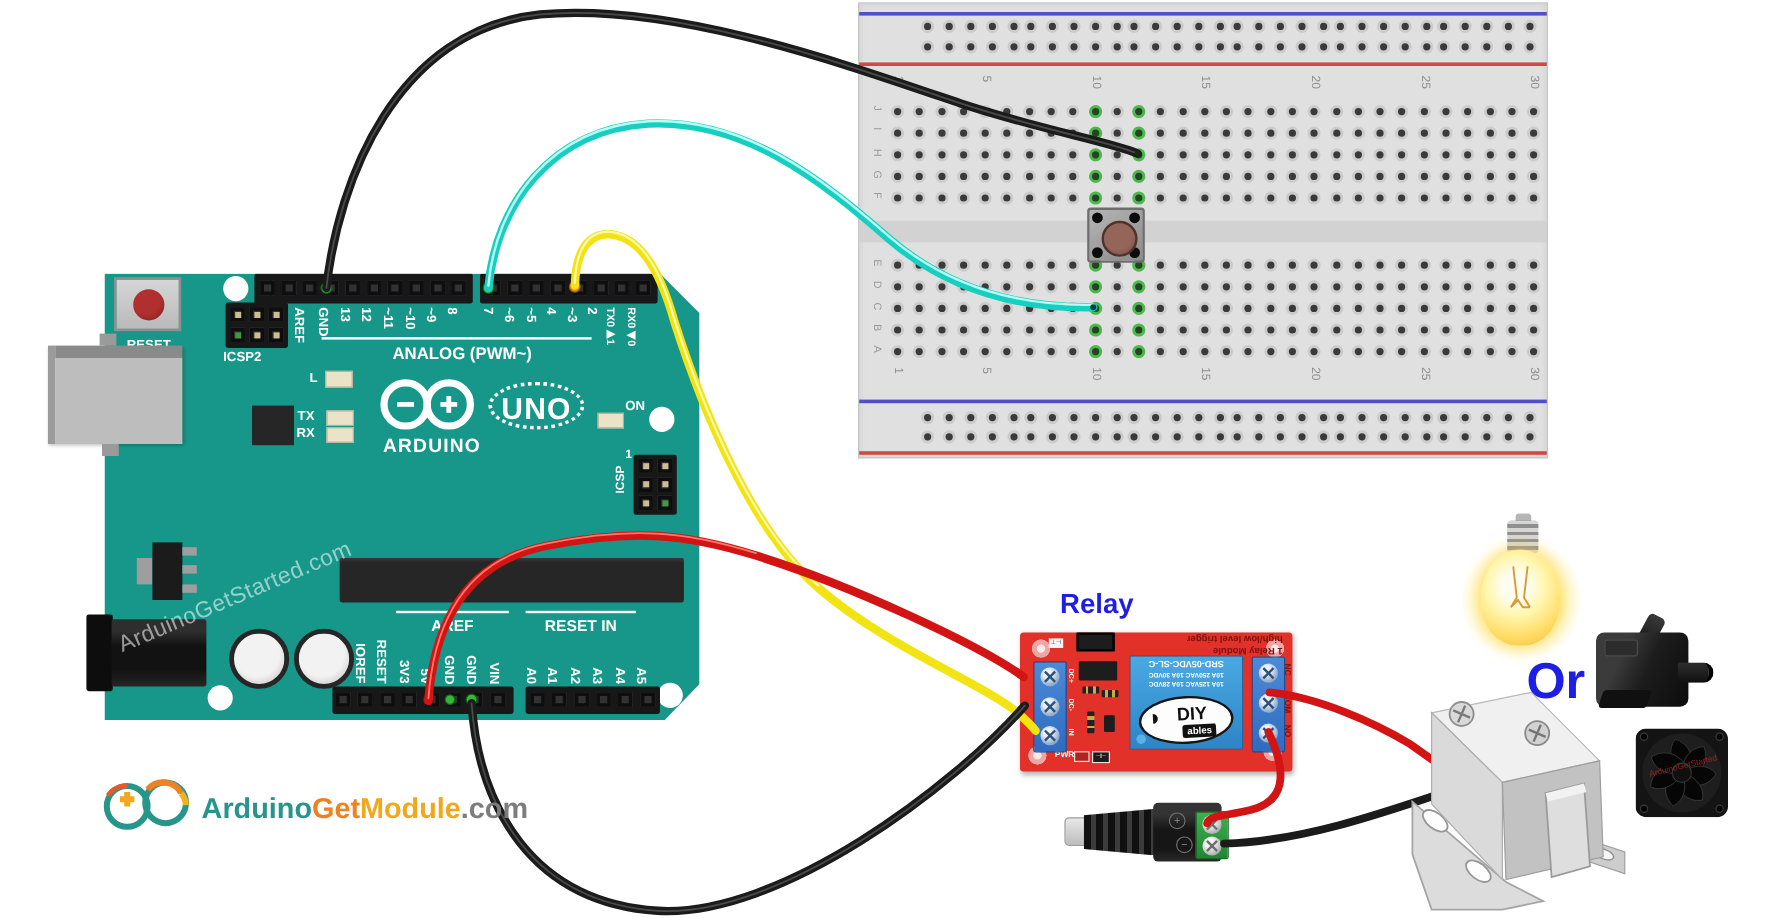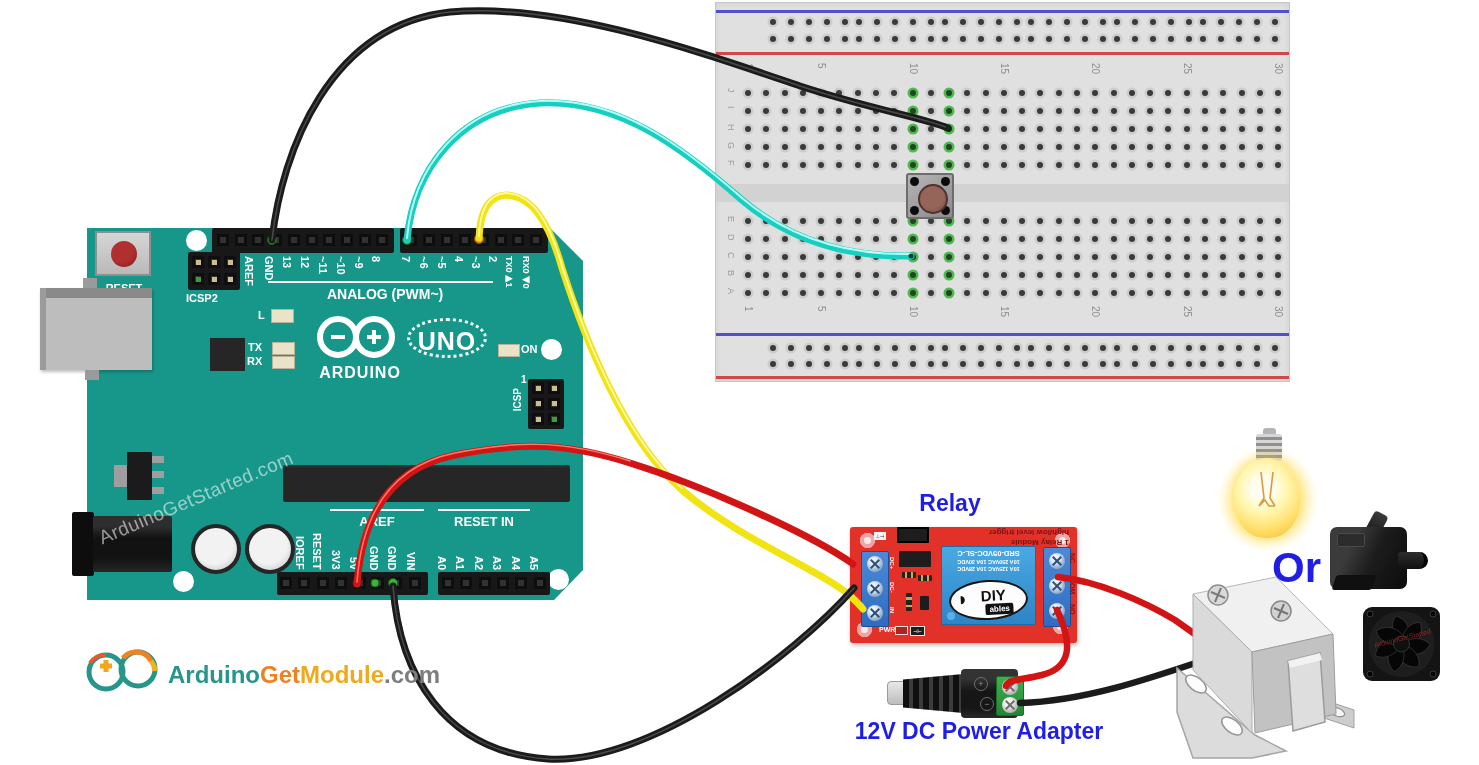--- a/index.html
+++ b/index.html
@@ -611,21 +611,21 @@
       <circle cx="25" cy="25" r="18" fill="none" stroke="#fff" stroke-width="6"></circle>
       <circle cx="61" cy="25" r="18" fill="none" stroke="#fff" stroke-width="6"></circle>
       <rect x="18" y="23" width="14" height="4" fill="#fff"></rect>
       <rect x="54" y="23" width="14" height="4" fill="#fff"></rect>
       <rect x="59" y="18" width="4" height="14" fill="#fff"></rect>
     </svg>
     <div class="wtext" style="left:226px;top:136px;width:94px;text-align:center;font-size:16px;letter-spacing:1px">ARDUINO</div>
     <div class="abs" style="left:320px;top:90px;width:80px;height:40px;border:3px dotted #fff;border-radius:50%;color:#fff;font-size:25px;font-weight:bold;text-align:center;line-height:40px;letter-spacing:1px;box-sizing:border-box">UNO</div>
 
     <div class="led" style="left:411px;top:116px;width:20px;height:11px"></div>
-    <div class="wtext" style="left:434px;top:115px;font-size:11px">ON</div>
+    <div class="wtext" style="left:434px;top:105px;font-size:11px">ON</div>
 
     <div class="hdr" style="left:441px;top:151px;width:36px;height:50px">
         <div id="icsppins">
           <div class="pin" style="left: 4px; top: 3px;">
             <div style="position: absolute; left: 3.5px; top: 3.5px; width: 5px; height: 5px; background: rgb(205, 189, 146);"></div>
           </div>
           <div class="pin" style="left: 20px; top: 3px;">
             <div style="position: absolute; left: 3.5px; top: 3.5px; width: 5px; height: 5px; background: rgb(205, 189, 146);"></div>
           </div>
           <div class="pin" style="left: 4px; top: 18.5px;">
@@ -757,33 +757,32 @@
     </div>
     <div id="relay-lterm"></div>
     <div id="relay-rterm"></div>
   <div class="vtext" style="position: absolute; left: 39px; top: 30px; color: rgb(255, 255, 255); font-size: 6px; font-weight: bold;">DC+</div>
       <div class="vtext" style="position: absolute; left: 39px; top: 55px; color: rgb(255, 255, 255); font-size: 6px; font-weight: bold;">DC-</div>
       <div class="vtext" style="position: absolute; left: 39px; top: 80px; color: rgb(255, 255, 255); font-size: 6px; font-weight: bold;">IN</div>
       <div class="vtext" style="position: absolute; left: 219px; top: 26px; color: rgb(141, 16, 16); font-size: 7px; font-weight: bold;">NC</div>
       <div class="vtext" style="position: absolute; left: 219px; top: 51px; color: rgb(141, 16, 16); font-size: 7px; font-weight: bold;">COM</div>
       <div class="vtext" style="position: absolute; left: 219px; top: 77px; color: rgb(141, 16, 16); font-size: 7px; font-weight: bold;">NO</div>
     </div>
-  <div class="bluelabel" style="left:900px;top:490px;width:100px;font-size:23px">Relay</div>
+  <div class="bluelabel" style="left:864px;top:490px;width:100px;font-size:23px">Relay</div>
 
   <div class="abs" style="left:887px;top:681px;width:17px;height:22px;background:linear-gradient(180deg,#e8e8e8,#bdbdbd);border:1px solid #9a9a9a;border-radius:4px 0 0 4px"></div>
   <div class="abs" style="left:903px;top:674px;width:60px;height:39px;background:repeating-linear-gradient(90deg,#101010 0 6px,#3c3c3c 6px 10px);clip-path:polygon(0 14%,100% 0,100% 100%,0 86%)"></div>
   <div class="abs" style="left:961px;top:669px;width:57px;height:49px;background:linear-gradient(180deg,#333 0 20%,#161616 45% 80%,#2a2a2a 100%);border-radius:4px">
     <div class="abs" style="left:13px;top:8px;width:12px;height:12px;border:1px solid #6e6e6e;border-radius:50%;color:#8e8e8e;font-size:9px;text-align:center;line-height:12px">+</div>
     <div class="abs" style="left:19px;top:28px;width:12px;height:12px;border:1px solid #6e6e6e;border-radius:50%;color:#8e8e8e;font-size:9px;text-align:center;line-height:12px">−</div>
   </div>
   <div class="abs" style="left:996px;top:676px;width:26px;height:38px;background:linear-gradient(180deg,#3db04f,#238534);border:1px solid #1b6b29;border-radius:2px">
     <div class="screw metal" style="left:5px;top:2px"></div>
     <div class="screw metal" style="left:5px;top:20px"></div>
   </div>
-  <div class="bluelabel" style="left:829px;top:718px;width:300px;font-size:23px">12V DC Power Adapter</div>
 
   <div class="abs" style="left:1218px;top:450px;width:100px;height:100px;background:radial-gradient(circle,rgba(255,225,60,.75) 0 30%,rgba(255,235,120,.35) 55%,rgba(255,240,160,0) 72%)"></div>
   <div class="abs" style="left:1263px;top:428px;width:13px;height:8px;background:#b5b5b5;border-radius:3px 3px 0 0"></div>
   <div class="abs" style="left:1256px;top:434px;width:26px;height:27px;background:repeating-linear-gradient(180deg,#d6d6d6 0 3px,#8f8f8f 3px 6px);border-radius:3px"></div>
   <div class="abs" style="left:1234px;top:458px;width:66px;height:80px;border-radius:50% 50% 46% 46%;background:radial-gradient(circle at 44% 38%,#fffdf0 0 18%,#fff6ae 40%,#ffd95e 72%,#f2b438 100%);box-shadow:0 0 14px rgba(255,210,60,.8)">
     <svg width="66" height="80" viewBox="0 0 66 80">
       <path d="M27,14 L30,40 L25,48 M39,14 L36,40 L41,48 M25,48 L31,42 L35,48 L41,48" fill="none" stroke="#d99b3a" stroke-width="1.6"></path>
     </svg>
   </div>
   <div class="bluelabel" style="left:1272px;top:544px;font-size:42px">Or</div>

